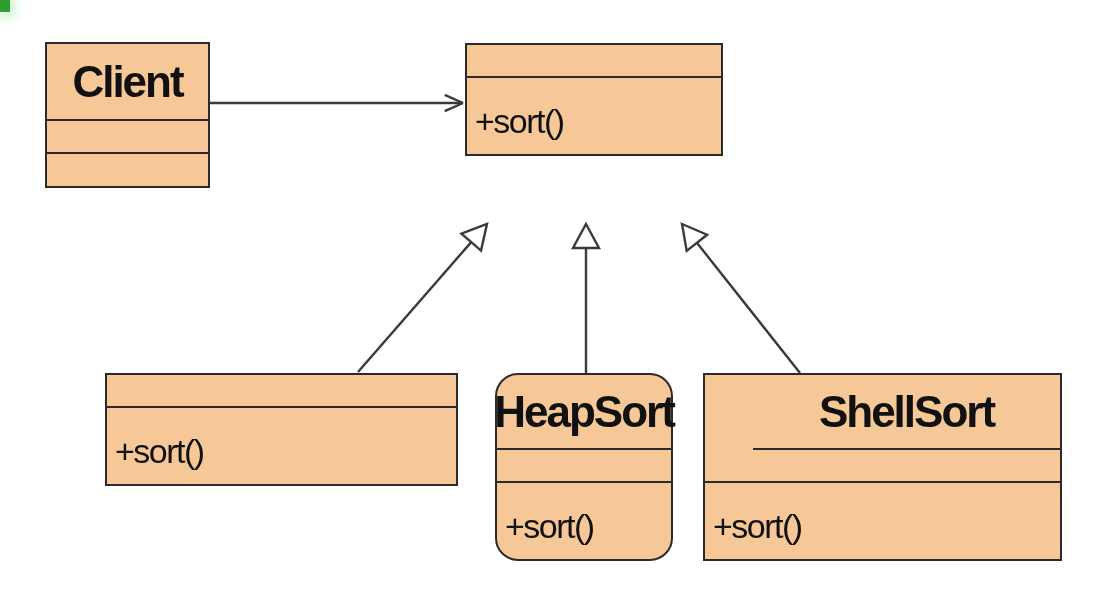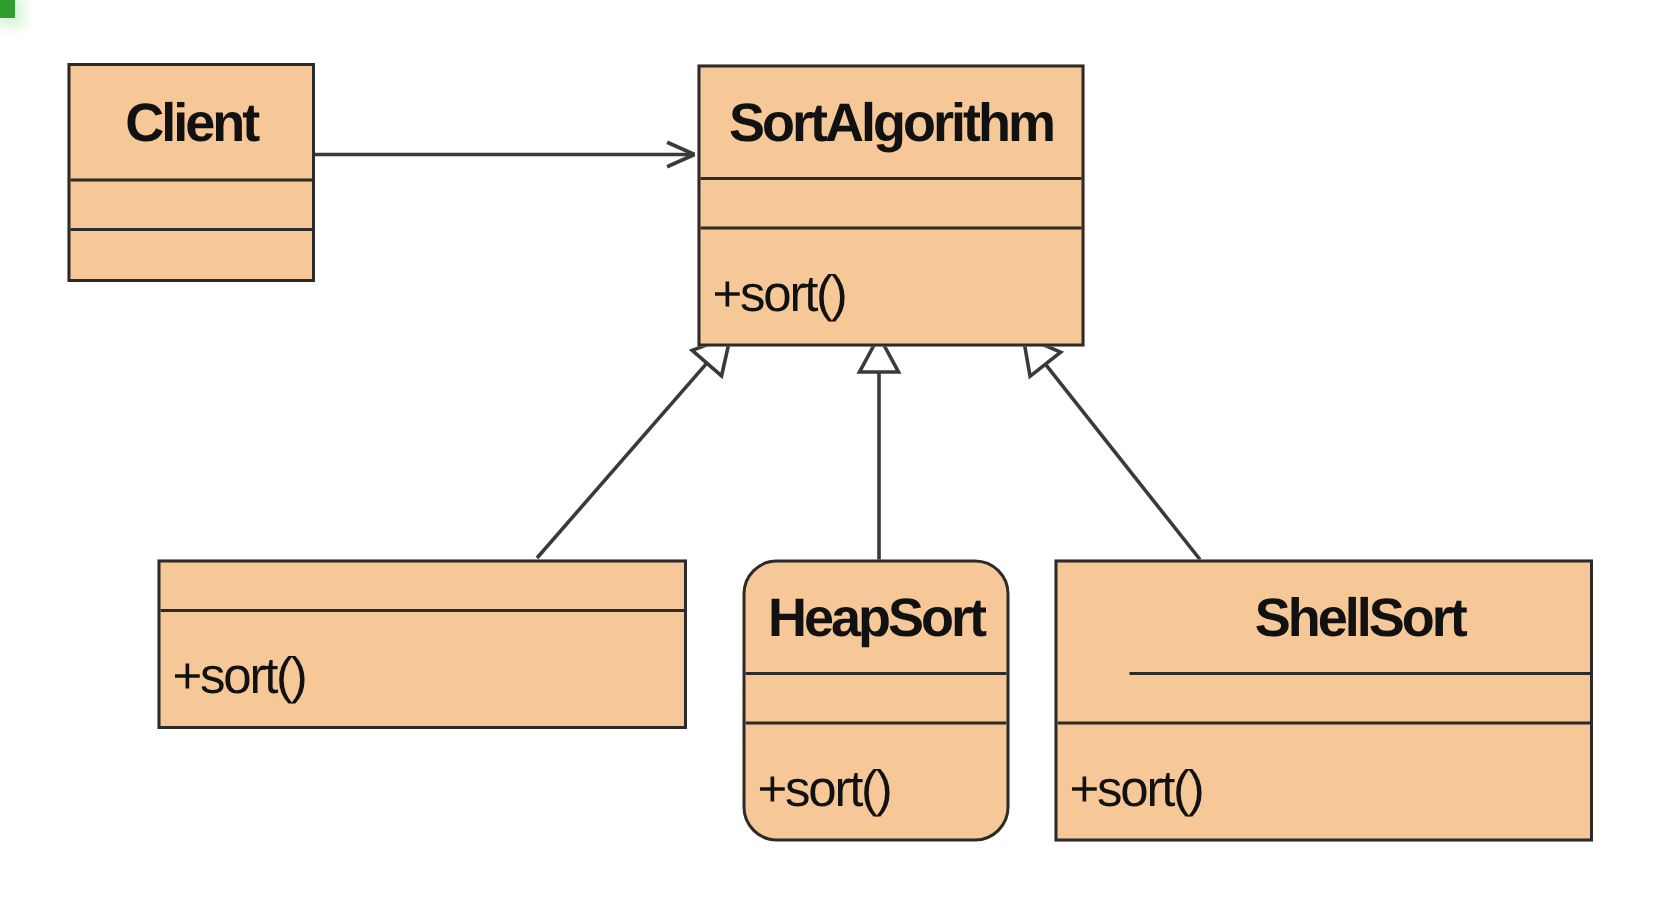--- a/index.html
+++ b/index.html
@@ -12,21 +12,21 @@
   }
   #rel-svg{position:absolute;left:0;top:0;width:1104px;height:600px;}
   .uml-class{
     position:absolute;
     background:var(--fill,#f6c797);
     border:2px solid var(--border,#2b2b2b);
     box-sizing:content-box;
   }
   .c-title{
     display:flex;align-items:center;justify-content:center;
-    font-weight:bold;font-size:36px;letter-spacing:-2px;color:#111;
+    font-weight:bold;font-size:44px;letter-spacing:-2px;color:#111;
     border-bottom:2px solid var(--border,#2b2b2b);
     box-sizing:border-box;
   }
   .c-attrs{
     border-bottom:2px solid var(--border,#2b2b2b);
     box-sizing:border-box;
   }
   .c-methods{
     display:flex;align-items:center;
     font-size:34px;letter-spacing:-1.5px;color:#111;
@@ -59,21 +59,20 @@
       <polygon points="682,224 707.0913133757564,234.74364896483428 686.7088960937937,250.88542909417396" fill="#ffffff" stroke="#3a3a3a" stroke-width="2.4"></polygon>
     </svg>
 
   <div class="uml-class" style="left: 45px; top: 42px; width: 161px;">
     <div class="c-title" style="height: 77px;">Client</div>
     <div class="c-attrs" style="height: 33px;"></div>
     <div class="c-methods" style="height: 22px;"></div>
   </div>
 
   <div class="uml-class" style="left: 465px; top: 43px; width: 254px;">
-    <div class="c-title" style="height: 75px;">SortAlgorithm</div>
     <div class="c-attrs" style="height: 33px;"></div>
     <div class="c-methods" style="height: 66px;">
       <span>+sort()</span>
     </div>
   </div>
 
   <div class="uml-class" style="left: 105px; top: 373px; width: 349px;">
     <div class="c-attrs" style="height: 33px;"></div>
     <div class="c-methods" style="height: 66px;">
       <span>+sort()</span>

